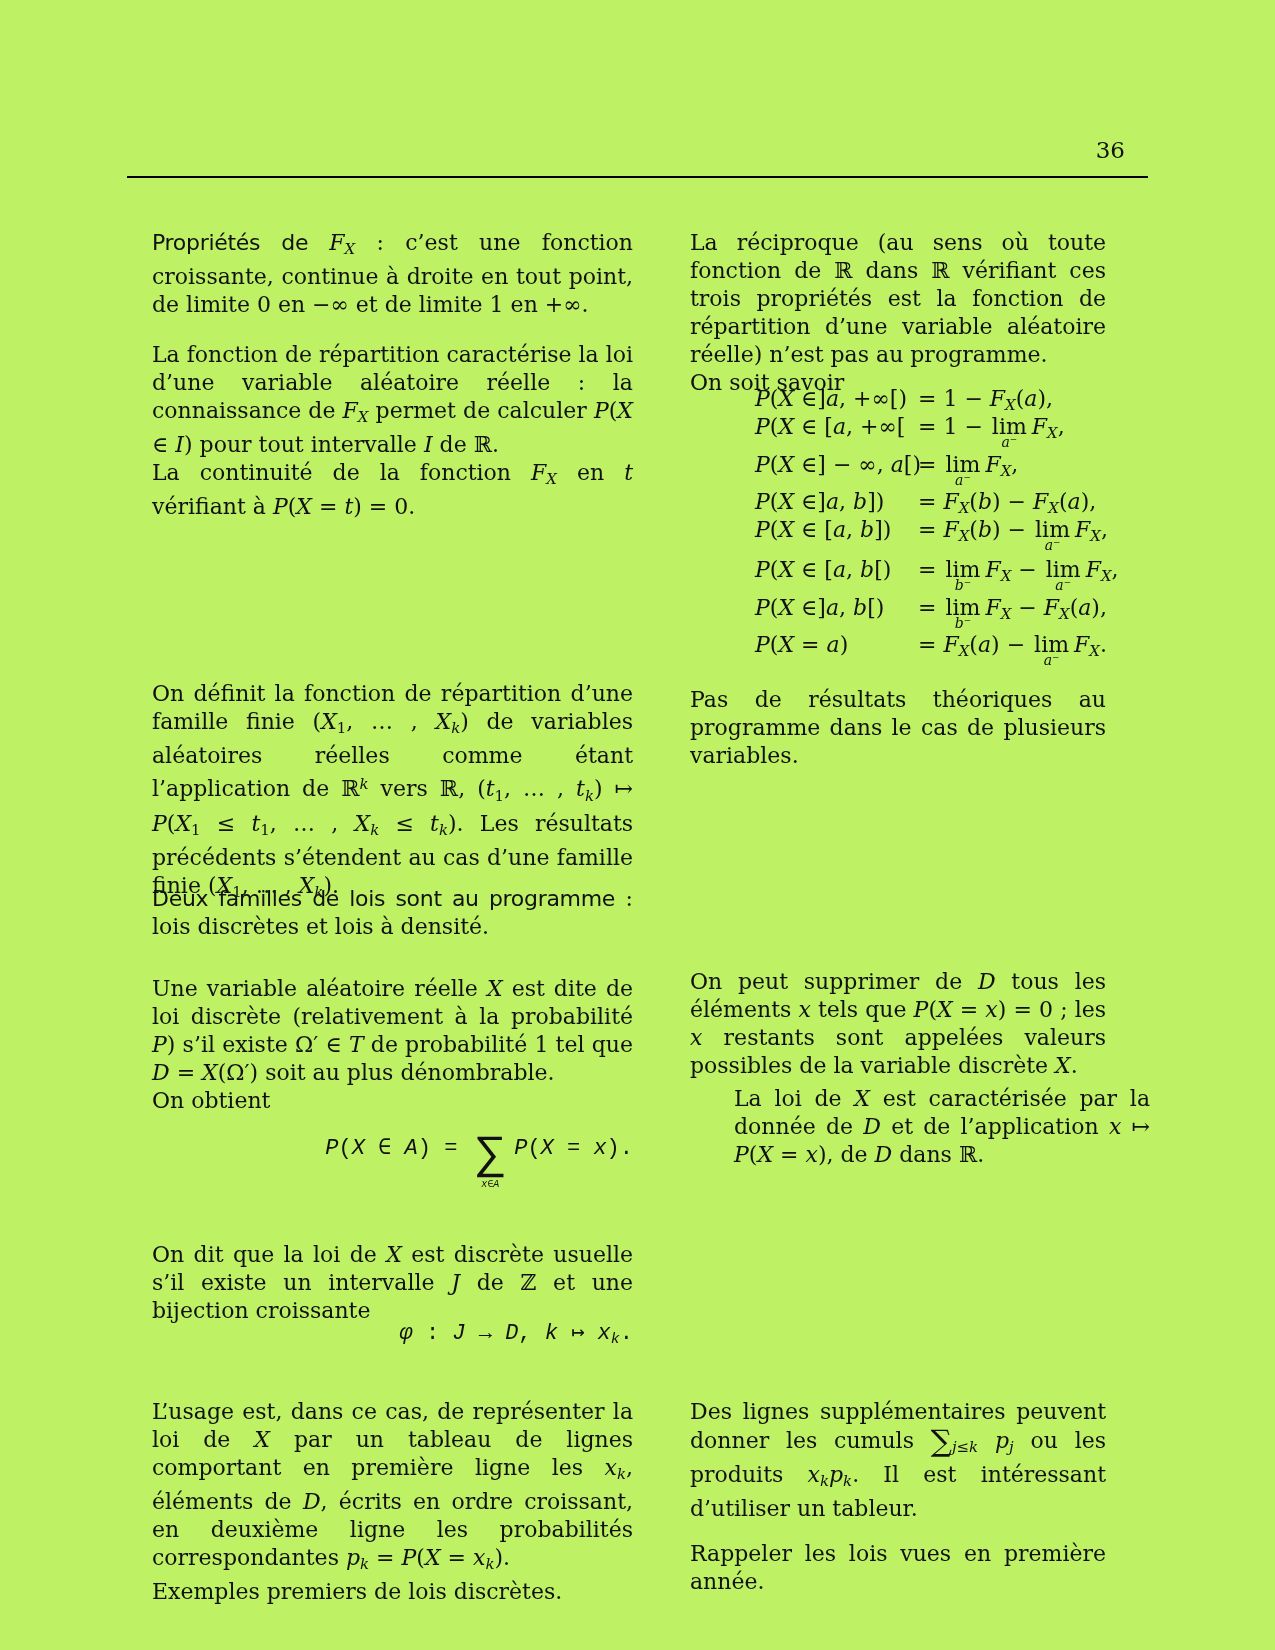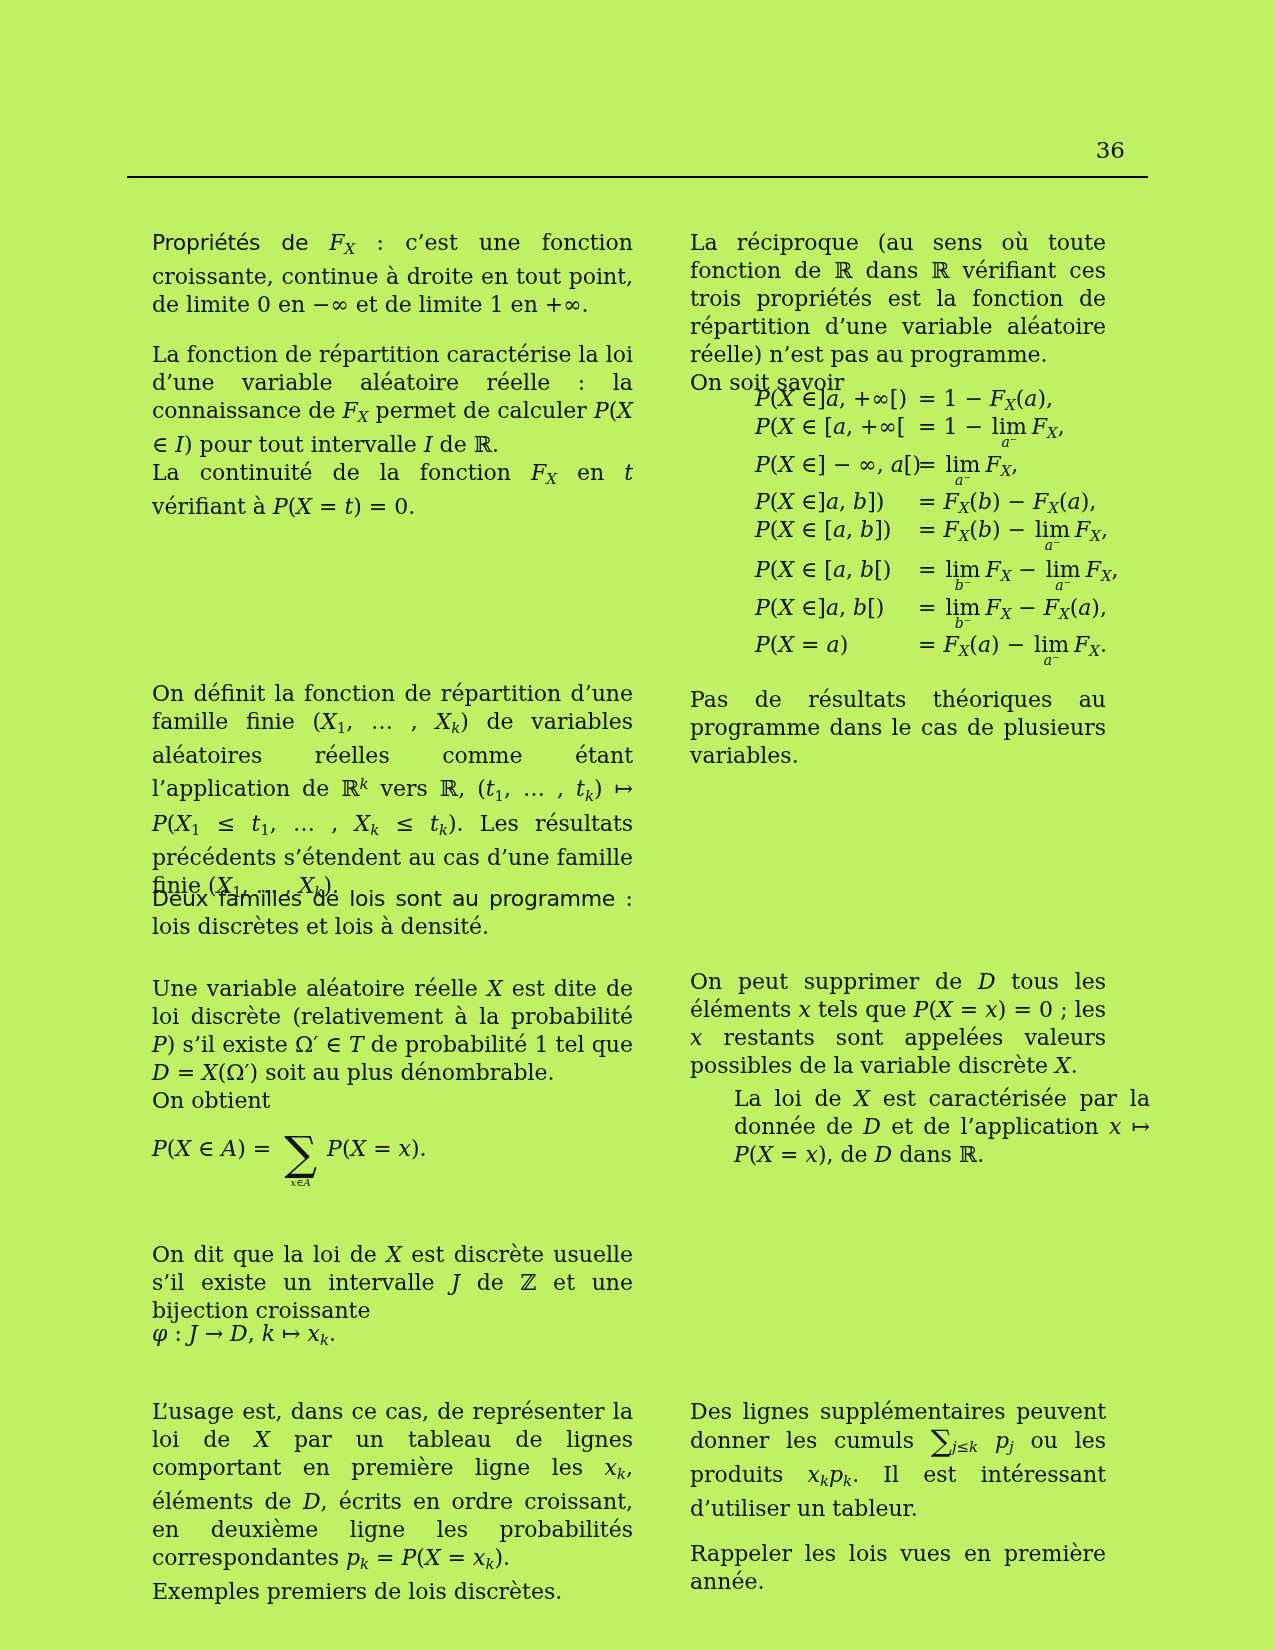--- a/index.html
+++ b/index.html
@@ -5,21 +5,21 @@
   html,body{margin:0;padding:0;background:#ffffff;}
   .page{
     position:relative;width:1275px;height:1650px;background:#bef264;
     font-family:"DejaVu Serif","DejaVu Sans",serif;
     color:#111;font-size:22px;line-height:28px;overflow:hidden;
   }
   .rule{position:absolute;background:#000;height:2px;}
   .pageno{position:absolute;text-align:right;font-size:23px;}
   .blk{position:absolute;}
   .para{margin:0;text-align:justify;}
-  .eq-center{text-align:left;}
+  .eq-center{text-align:right;font-family:Liberation Mono, monospace;}
   
   .f-r{font-style:normal;}
   .f-i{font-style:italic;}
   .f-s{font-family:"DejaVu Sans","Liberation Sans",sans-serif;letter-spacing:-0.3px;}
   .f-bb{font-style:normal;}
   .f-cal{font-style:italic;font-family:"DejaVu Serif",serif;}
   .f-isub{font-style:italic;font-size:0.68em;vertical-align:-0.28em;}
   .f-rsub{font-style:normal;font-size:0.68em;vertical-align:-0.28em;}
   .f-isup{font-style:italic;font-size:0.68em;vertical-align:0.5em;}
   .f-op{font-size:1.35em;line-height:1;vertical-align:-3px;}

